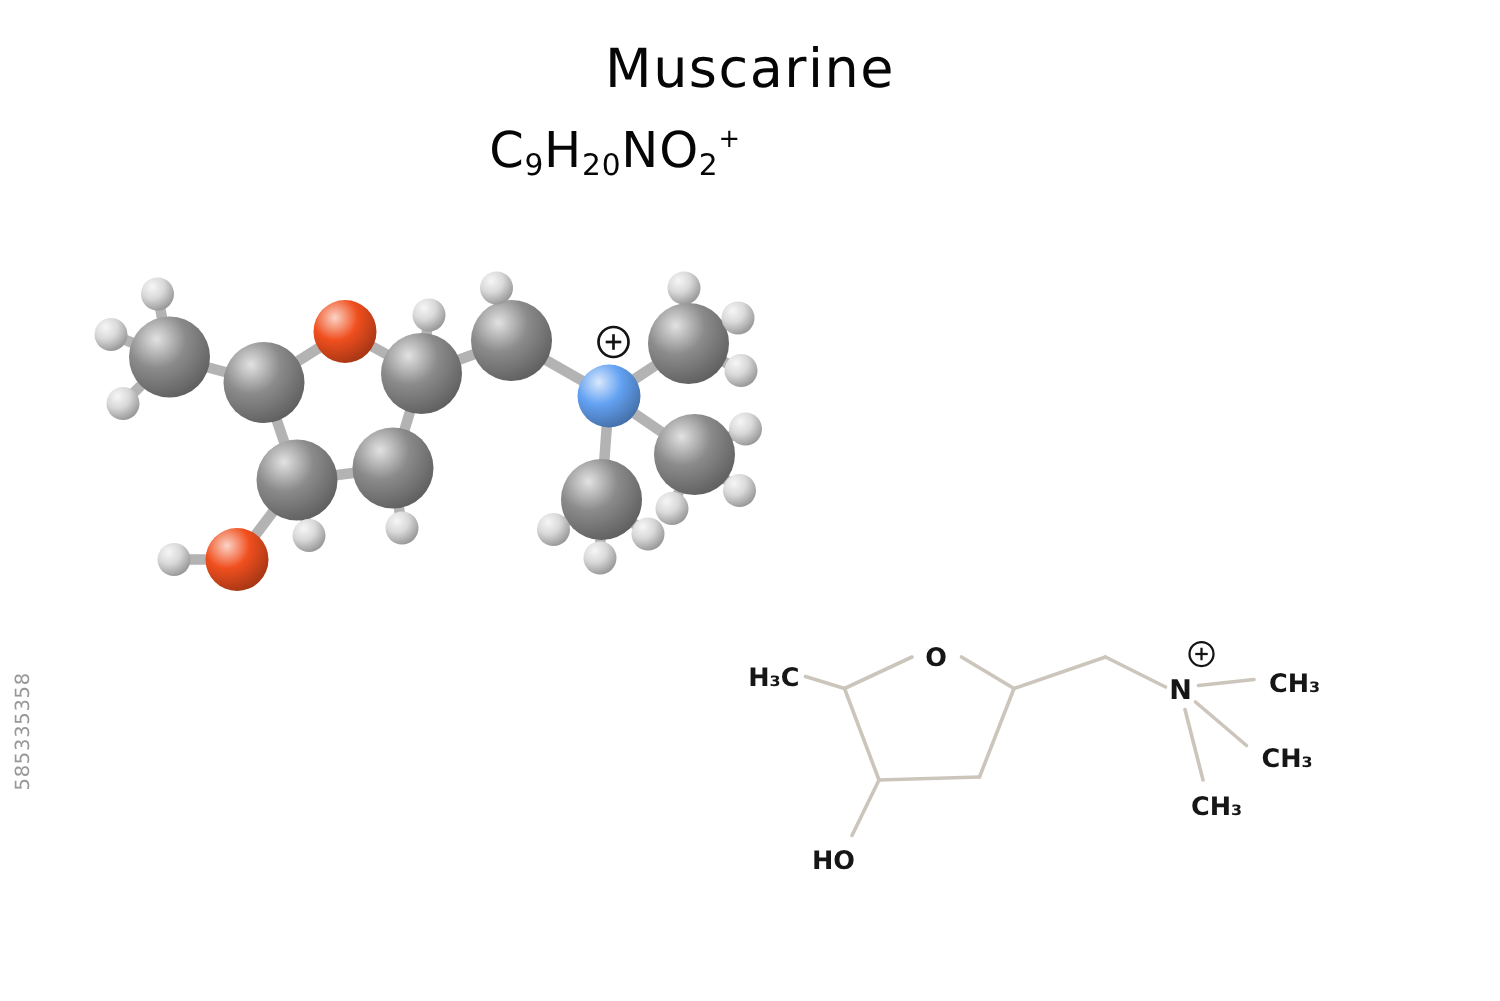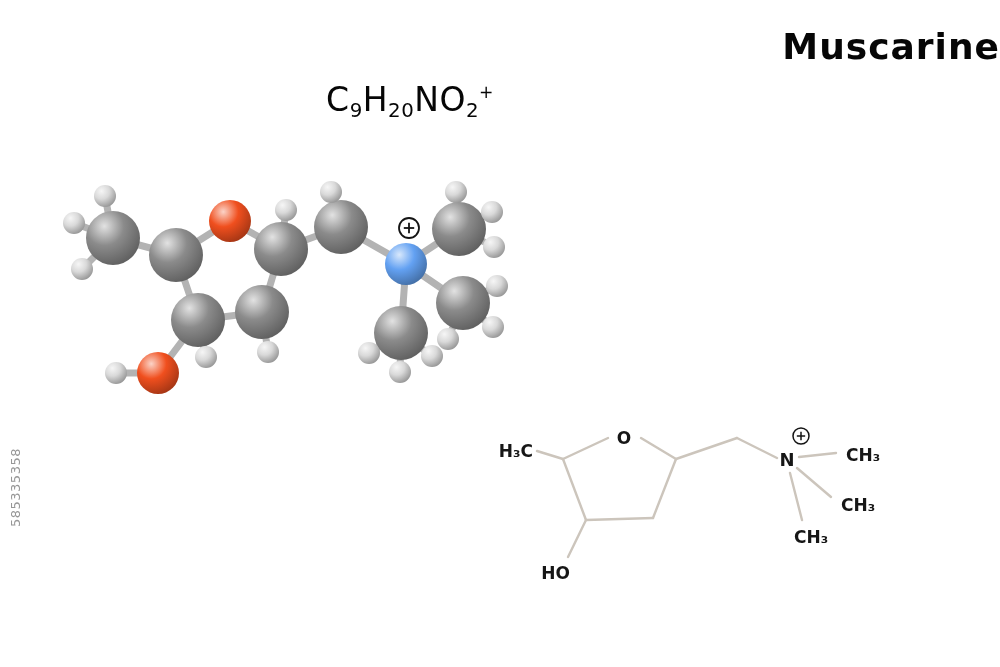--- a/index.html
+++ b/index.html
@@ -6,21 +6,21 @@
   html, body { margin: 0; padding: 0; }
   body {
     width: 1000px; height: 667px;
     background: #ffffff;
     font-family: "DejaVu Sans", sans-serif;
     position: relative; overflow: hidden;
   }
   .canvas { position: absolute; inset: 0; background: #ffffff; }
   .page-title {
     position: absolute; top: 26px; left: 0; width: 1000px; margin: 0;
-    text-align: right; font-size: 36px; font-weight: 700;
+    text-align: center; font-size: 36px; font-weight: 400;
     color: #060606; letter-spacing: 1px;
   }
   .formula {
     position: absolute; top: 80px; left: 0; width: 820px;
     text-align: center; font-size: 33px; color: #060606; letter-spacing: 0.5px;
   }
   .formula .sub { font-size: 0.6em; vertical-align: -0.3em; }
   .formula .sup { font-size: 0.52em; vertical-align: 0.75em; }
   .art { position: absolute; left: 0; top: 0; }
   svg text { font-family: "DejaVu Sans", sans-serif; }

